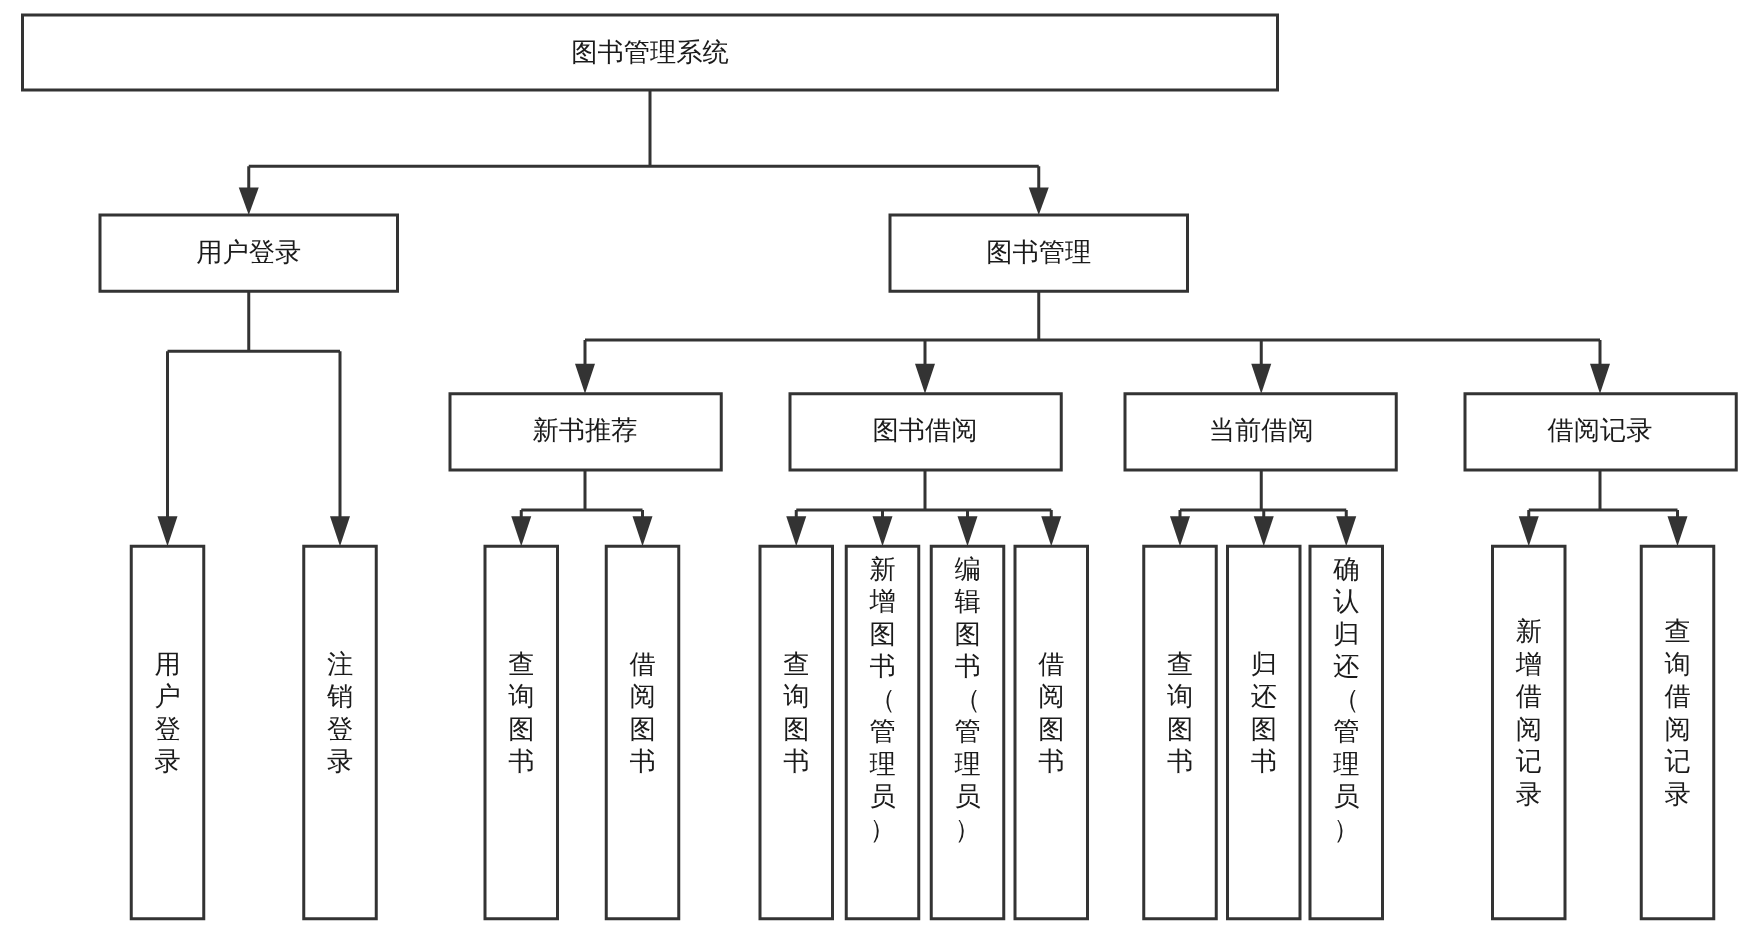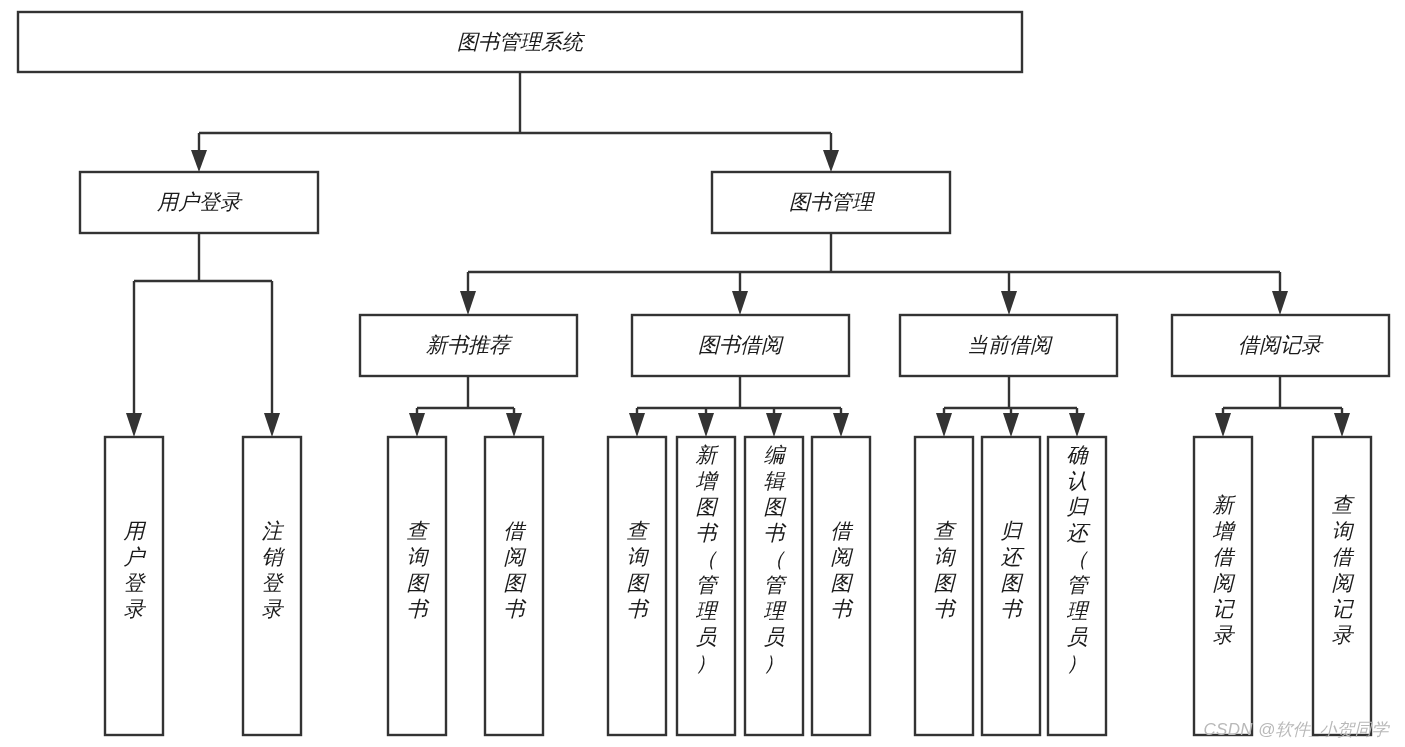--- a/index.html
+++ b/index.html
@@ -11,21 +11,20 @@
     width: 1405px;
     height: 747px;
     font-family: "Liberation Sans", "DejaVu Sans", sans-serif;
     overflow: hidden;
     position: relative;
   }
   #diagram-root {
     position: relative;
     width: 1405px;
     height: 747px;
-    font-style: italic;
   }
   svg.diagram-svg {
     position: absolute;
     top: 0;
     left: 0;
     width: 1405px;
     height: 747px;
     display: block;
   }
   .node-box {
@@ -205,14 +204,13 @@
       <rect class="node-box" x="1194" y="437" width="58" height="298"></rect>
       <text class="node-label-v" x="1223" y="512"><tspan x="1223" y="512">新</tspan><tspan x="1223" y="538">增</tspan><tspan x="1223" y="564">借</tspan><tspan x="1223" y="590">阅</tspan><tspan x="1223" y="616">记</tspan><tspan x="1223" y="642">录</tspan></text>
     </g>
 
     <g>
       <rect class="node-box" x="1313" y="437" width="58" height="298"></rect>
       <text class="node-label-v" x="1342" y="512"><tspan x="1342" y="512">查</tspan><tspan x="1342" y="538">询</tspan><tspan x="1342" y="564">借</tspan><tspan x="1342" y="590">阅</tspan><tspan x="1342" y="616">记</tspan><tspan x="1342" y="642">录</tspan></text>
     </g>
   </svg>
 
-  <div class="watermark">CSDN @软件_小贺同学</div>
 </div>
 
 </body></html>

